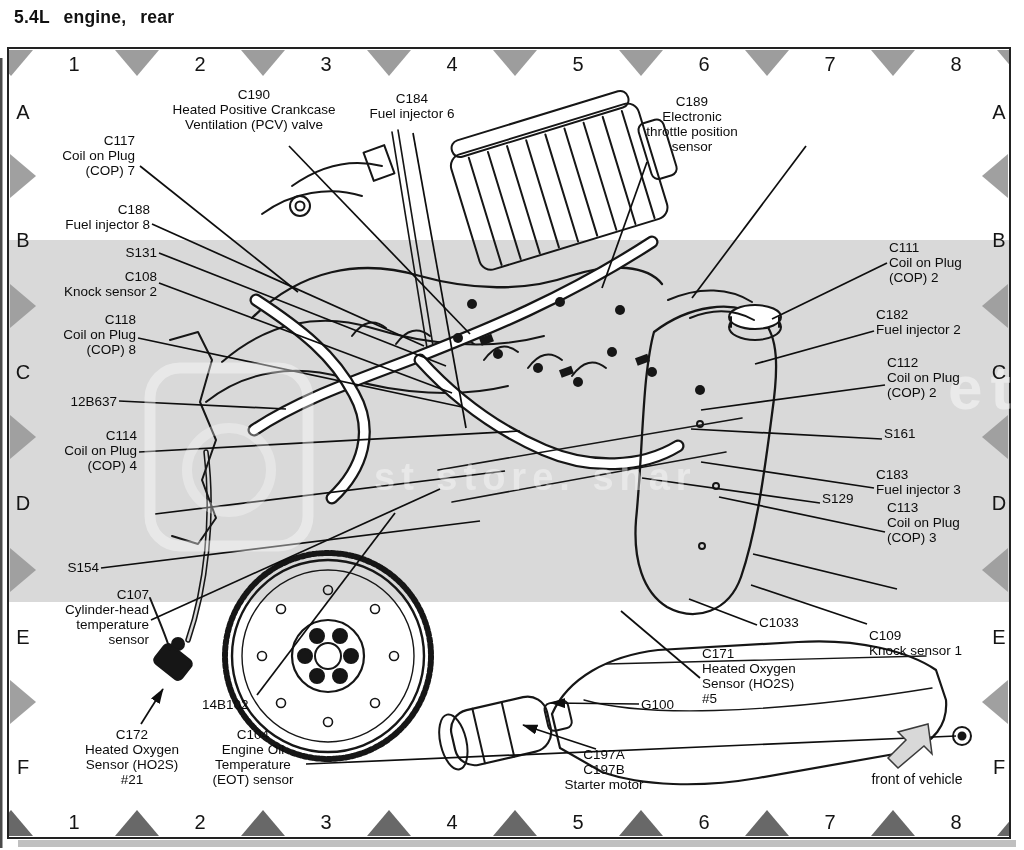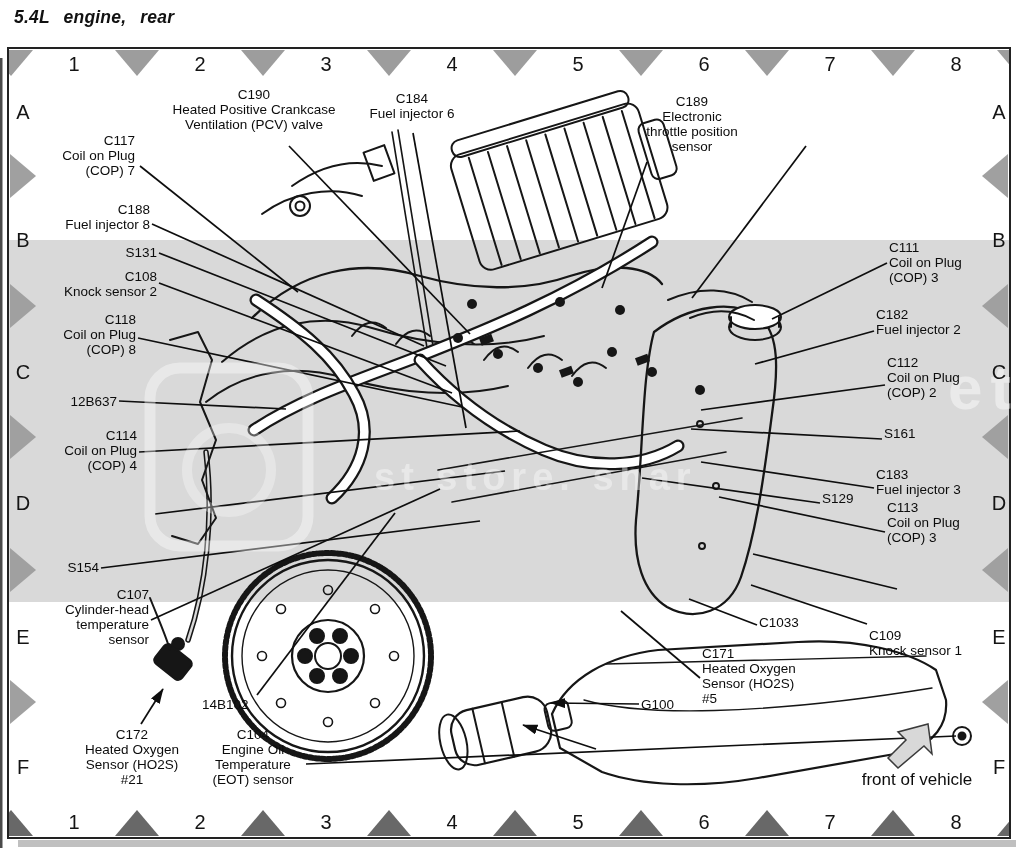--- a/index.html
+++ b/index.html
@@ -1,28 +1,28 @@
 <!DOCTYPE html>
 <html><head>
 <meta charset="utf-8">
 <style>
   html,body{margin:0;padding:0;background:#fff;}
   #page{position:relative;width:1024px;height:850px;background:#ffffff;overflow:hidden;
         font-family:"Liberation Sans",sans-serif;}
   #title{position:absolute;left:14px;top:7px;font-size:17.5px;font-weight:700;color:#111;
-         word-spacing:9px;letter-spacing:.2px;font-style:italic;}
+         word-spacing:9px;letter-spacing:.2px;}
   svg.layer{position:absolute;left:0;top:0;}
   .co{position:absolute;font-size:13.5px;line-height:15px;color:#0c0c0c;white-space:pre-line;z-index:6;}
   .r{text-align:right}.c{text-align:center}.l{text-align:left}
   .gl{position:absolute;width:26px;text-align:center;font-size:20px;line-height:24px;color:#141414;z-index:6;}
   .wm{position:absolute;font-weight:700;color:rgba(255,255,255,.45);z-index:4;pointer-events:none;}
   #wm-brand{left:328px;top:348px;font-size:62px;letter-spacing:13px;}
   #wm-frag{left:948px;top:352px;font-size:62px;letter-spacing:8px;}
   #wm-tag{left:374px;top:456px;font-size:38px;letter-spacing:6px;color:rgba(255,255,255,.40);}
-  #fronttxt{font-size:17px;}
+  #fronttxt{font-size:14px;}
 </style>
 </head>
 <body>
 
 <div id="page">
 
   <div id="title">5.4L engine, rear</div>
 
   <svg class="layer" width="1024" height="850" viewBox="0 0 1024 850">
     <defs>
@@ -307,28 +307,31 @@
 sensor</div>
   <div class="co c" style="left:60px;top:727px;width:144px">C172
 Heated Oxygen
 Sensor (HO2S)
 #21</div>
   <div class="co l" style="left:202px;top:697px;width:70px">14B102</div>
   <div class="co c" style="left:186px;top:727px;width:134px">C104
 Engine Oil
 Temperature
 (EOT) sensor</div>
+  <div class="co c" style="left:532px;top:747px;width:144px">C197A
+C197B
+Starter motor</div>
   <div class="co l" style="left:641px;top:697px;width:60px">G100</div>
   <div class="co l" style="left:702px;top:646px;width:118px">C171
 Heated Oxygen
 Sensor (HO2S)
 #5</div>
   <div class="co l" style="left:889px;top:240px;width:100px">C111
 Coil on Plug
-(COP) 3</div>
+(COP) 2</div>
   <div class="co l" style="left:876px;top:307px;width:110px">C182
 Fuel injector 2</div>
   <div class="co l" style="left:887px;top:355px;width:100px">C112
 Coil on Plug
 (COP) 2</div>
   <div class="co l" style="left:884px;top:426px;width:60px">S161</div>
   <div class="co l" style="left:876px;top:467px;width:110px">C183
 Fuel injector 3</div>
   <div class="co l" style="left:822px;top:491px;width:60px">S129</div>
   <div class="co l" style="left:887px;top:500px;width:100px">C113

